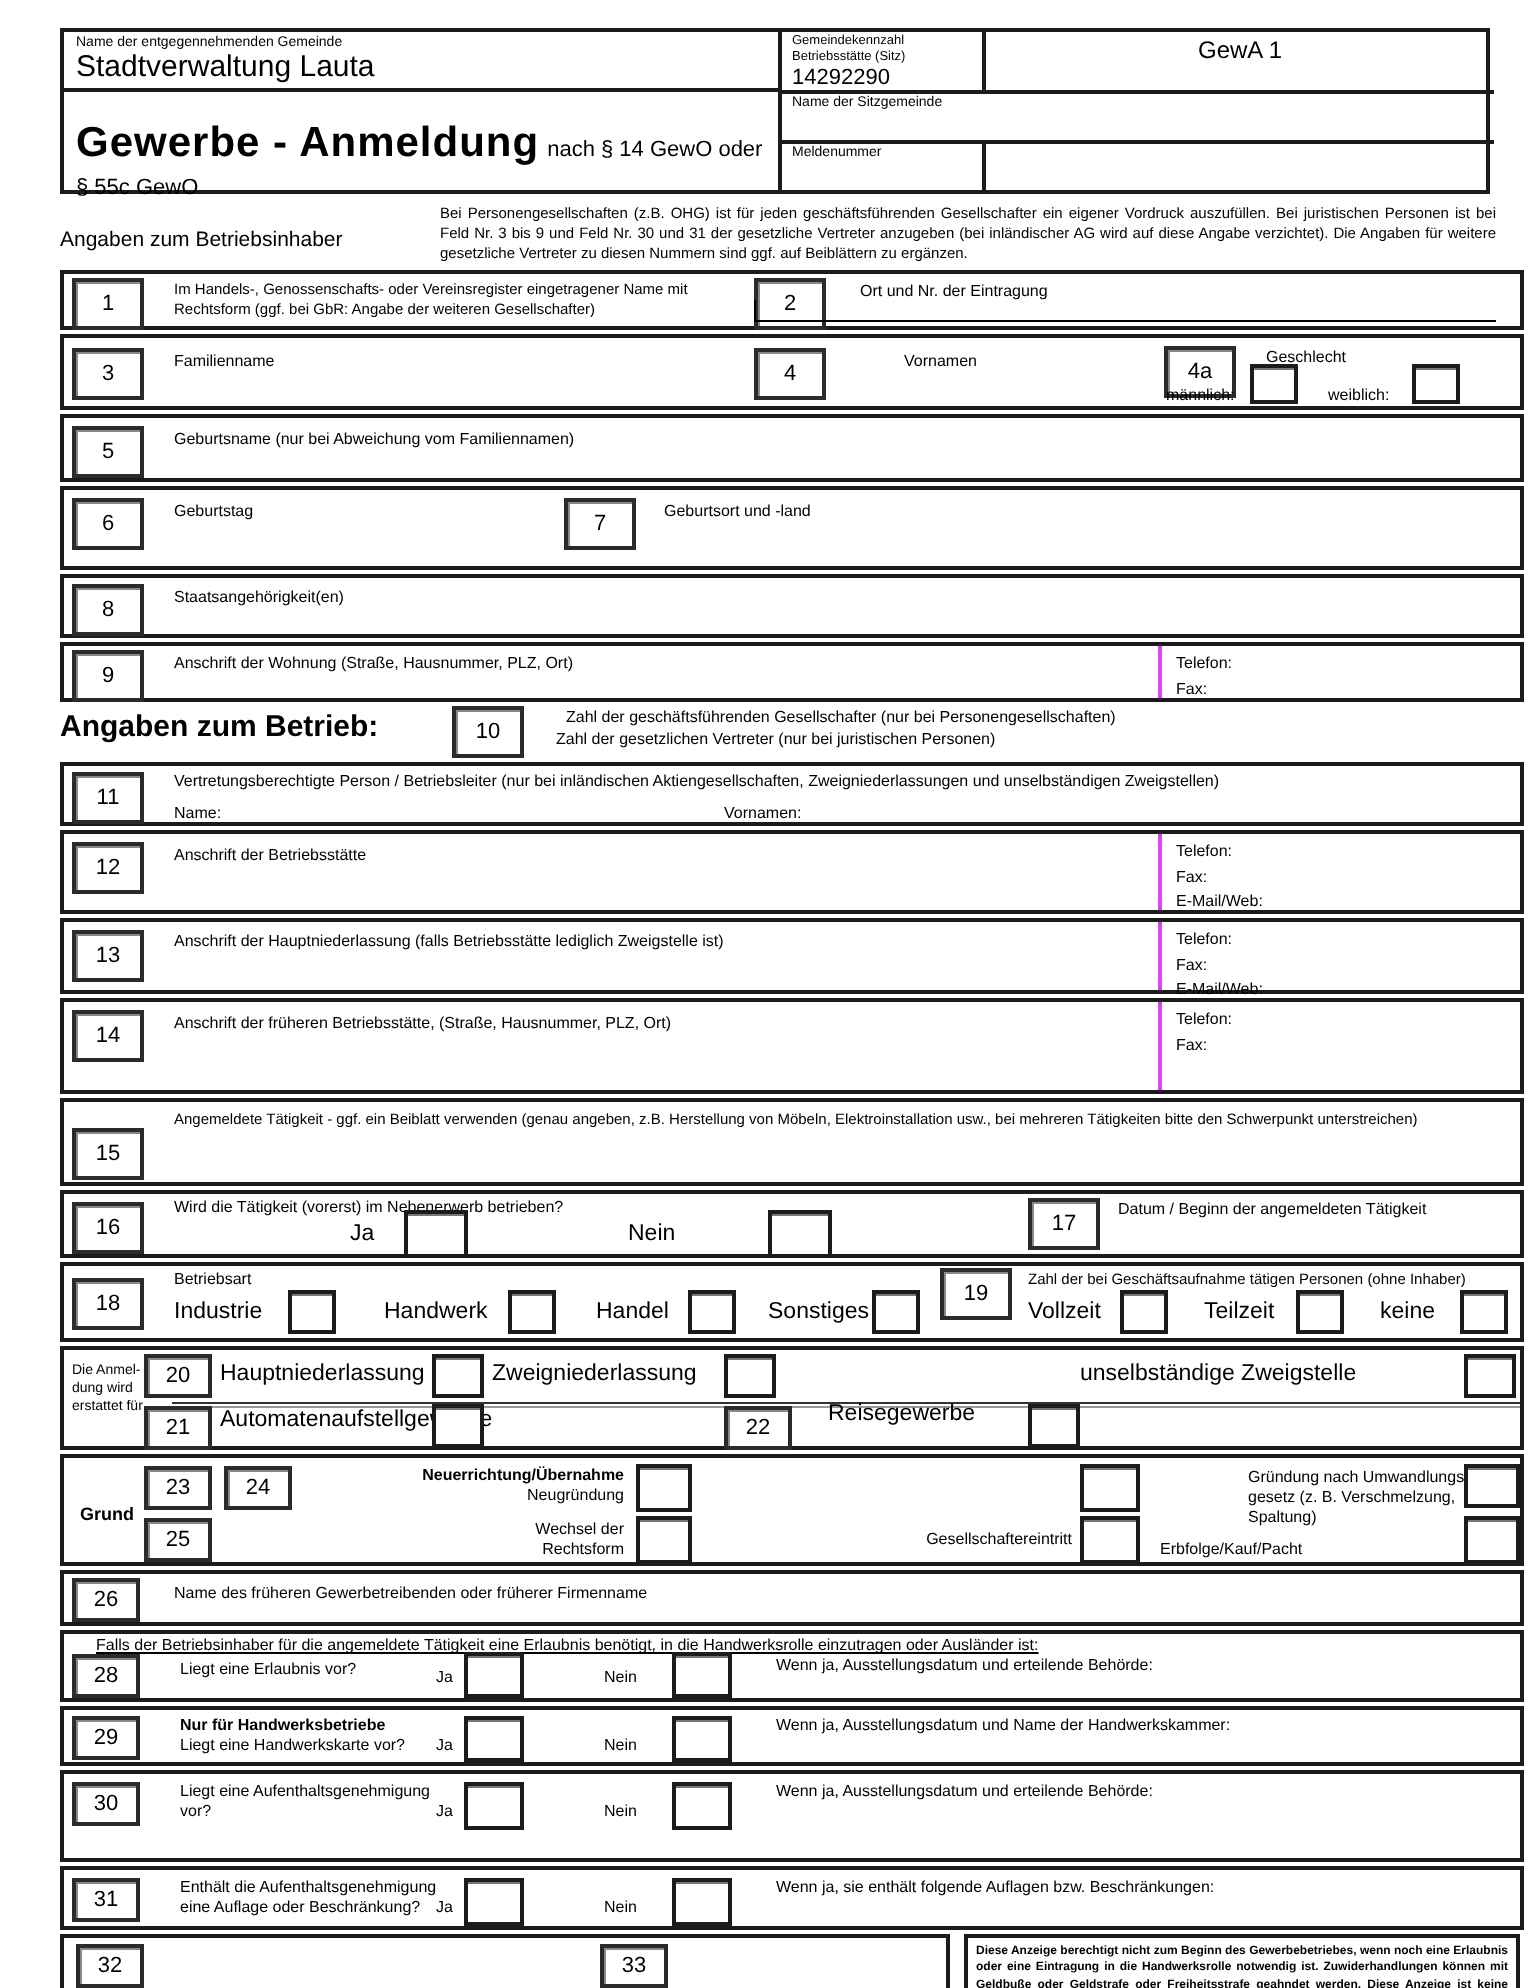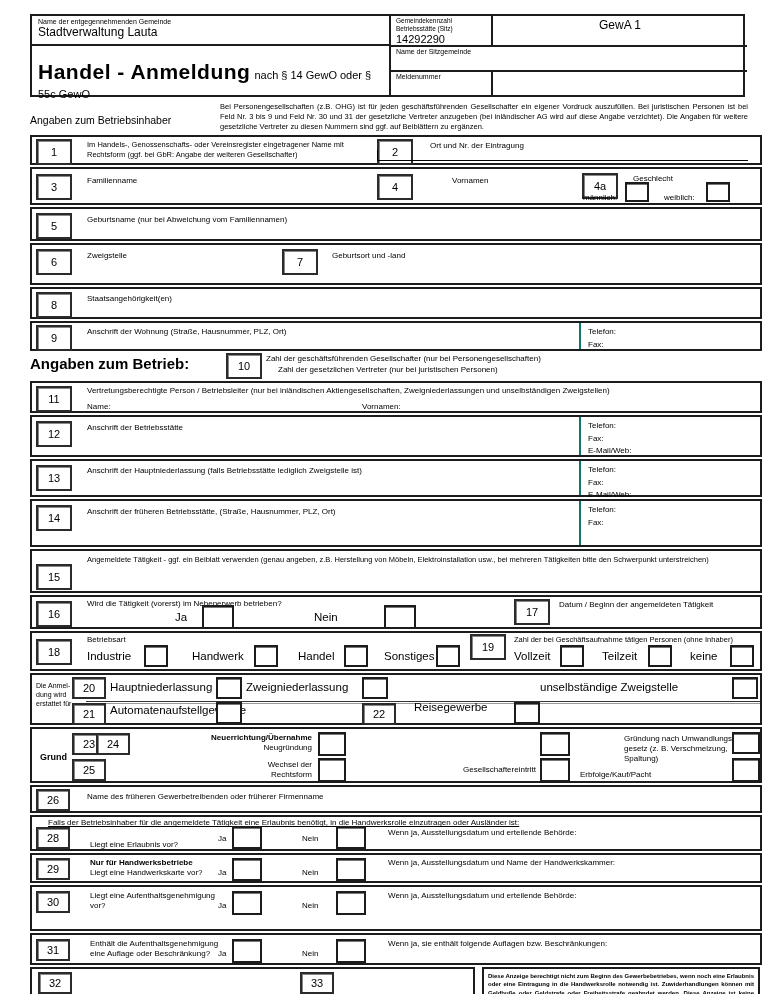--- a/index.html
+++ b/index.html
@@ -11,21 +11,21 @@
   .numbox.sm{width:34px;height:22px;}
   .cb{position:absolute;border:2px solid #1c1c1c;background:#fff;box-sizing:border-box;width:30px;height:24px;box-shadow:inset 0 1px 0 #777;}
   .lab{position:absolute;font-size:8px;line-height:1.25;}
   .lab75{font-size:7.5px;}
   .lab7{font-size:7px;}
   .opt{position:absolute;font-size:11.5px;}
   .opt13{font-size:11.5px;}
   .pre{white-space:pre-line;}
   .tar{text-align:right;}
   .bold{font-weight:bold;}
-  .rcell{position:absolute;top:0;bottom:0;left:547px;right:0;border-left:2px solid #0f766e;padding:3px 0 0 7px;font-size:8px;line-height:1.55;}
+  .rcell{position:absolute;top:0;bottom:0;left:547px;right:0;border-left:2px solid #d946ef;padding:3px 0 0 7px;font-size:8px;line-height:1.55;}
   
   .header{position:relative;width:715px;height:83px;border:2px solid #1c1c1c;box-sizing:border-box;margin-bottom:5px;}
   .h-abs{position:absolute;box-sizing:border-box;}
   .title{font-weight:bold;font-size:21px;letter-spacing:.5px;}
   .title-suffix{font-size:11px;margin-left:4px;}
   .intro{display:flex;width:732px;margin-bottom:3px;}
   .intro-label{width:190px;font-size:10.5px;padding-top:12px;}
   .intro-text{width:528px;font-size:7.5px;line-height:1.35;text-align:justify;}
   .sect{position:relative;height:26px;margin-bottom:2px;}
   .sect-title{position:absolute;left:0;top:2px;font-size:15px;font-weight:bold;}
@@ -36,24 +36,24 @@
   .bot{display:flex;gap:7px;}
 </style>
 </head>
 <body>
 
 <div class="page">
 
   <div class="header">
     <div class="h-abs" style="left:0;top:0;width:357px;height:30px;border-bottom:2px solid #1c1c1c;padding:2px 0 0 6px;">
       <div class="lab7" style="font-size:7px;">Name der entgegennehmenden Gemeinde</div>
-      <div style="font-size:12px;">Stadtverwaltung Lauta</div>
+      <div style="font-size:15px;">Stadtverwaltung Lauta</div>
     </div>
     <div class="h-abs" style="left:0;top:30px;width:357px;height:49px;padding:14px 0 0 6px;">
-      <span class="title">Handel - Anmeldung</span><span class="title-suffix">nach § 14 GewO oder § 55c GewO</span>
+      <span class="title">Gewerbe - Anmeldung</span><span class="title-suffix">nach § 14 GewO oder § 55c GewO</span>
     </div>
     <div class="h-abs" style="left:357px;top:0;width:358px;height:79px;border-left:2px solid #1c1c1c;">
       <div class="h-abs" style="left:0;top:0;width:100px;height:31px;border-bottom:2px solid #1c1c1c;padding:1px 0 0 5px;">
         <div class="lab7 pre" style="font-size:6.5px;line-height:1.25;">Gemeindekennzahl
 Betriebsstätte (Sitz)</div>
         <div style="font-size:11px;">14292290</div>
       </div>
       <div class="h-abs" style="left:100px;top:0;width:256px;height:31px;border-left:2px solid #1c1c1c;border-bottom:2px solid #1c1c1c;text-align:center;padding-top:2px;font-size:12px;">
         <span>GewA 1</span>
       </div>
@@ -93,21 +93,21 @@
     <div class="cb" style="left:674px;top:13px;width:24px;height:20px;"></div>
   </div>
 
   <div class="row w" style="height:34px;">
     <div class="numbox" style="left:4px;top:4px;">5</div>
     <div class="lab" style="left:55px;top:6px;">Geburtsname (nur bei Abweichung vom Familiennamen)</div>
   </div>
 
   <div class="row w" style="height:42px;">
     <div class="numbox" style="left:4px;top:4px;">6</div>
-    <div class="lab" style="left:55px;top:6px;">Zweigstelle</div>
+    <div class="lab" style="left:55px;top:6px;">Geburtstag</div>
     <div class="numbox" style="left:250px;top:4px;">7</div>
     <div class="lab" style="left:300px;top:6px;">Geburtsort und -land</div>
   </div>
 
   <div class="row w" style="height:32px;">
     <div class="numbox" style="left:4px;top:3px;">8</div>
     <div class="lab" style="left:55px;top:5px;">Staatsangehörigkeit(en)</div>
   </div>
 
   <div class="row w" style="height:30px;">
@@ -115,21 +115,21 @@
     <div class="lab" style="left:55px;top:4px;">Anschrift der Wohnung (Straße, Hausnummer, PLZ, Ort)</div>
     <div class="rcell">
       <div>Telefon:</div>
       <div>Fax:</div>
     </div>
   </div>
 
   <div class="sect w">
     <div class="sect-title">Angaben zum Betrieb:</div>
     <div class="numbox" style="left:196px;top:0;">10</div>
-    <div class="lab" style="left:236px;top:1px;">Zahl der geschäftsführenden Gesellschafter (nur bei Personengesellschaften)</div>
+    <div class="lab" style="left:253px;top:1px;">Zahl der geschäftsführenden Gesellschafter (nur bei Personengesellschaften)</div>
     <div class="lab" style="left:248px;top:12px;">Zahl der gesetzlichen Vertreter (nur bei juristischen Personen)</div>
   </div>
 
   <div class="row w" style="height:32px;">
     <div class="numbox" style="left:4px;top:3px;">11</div>
     <div class="lab" style="left:55px;top:3px;width:670px;">Vertretungsberechtigte Person / Betriebsleiter (nur bei inländischen Aktiengesellschaften, Zweigniederlassungen und unselbständigen Zweigstellen)</div>
     <div class="lab" style="left:55px;top:19px;">Name:</div>
     <div class="lab" style="left:330px;top:19px;">Vornamen:</div>
   </div>
 
@@ -215,21 +215,21 @@
     <div class="opt13" style="position:absolute;left:78px;top:29px;">Automatenaufstellgewerbe</div>
     <div class="cb" style="left:184px;top:27px;width:26px;height:22px;"></div>
     <div class="numbox sm" style="left:330px;top:28px;">22</div>
     <div class="opt13" style="position:absolute;left:382px;top:26px;">Reisegewerbe</div>
     <div class="cb" style="left:482px;top:27px;width:26px;height:22px;"></div>
   </div>
 
   <div class="row w" style="height:56px;">
     <div class="lab bold" style="left:8px;top:23px;font-size:9px;">Grund</div>
     <div class="numbox sm" style="left:40px;top:4px;">23</div>
-    <div class="numbox sm" style="left:64px;top:4px;">24</div>
+    <div class="numbox sm" style="left:80px;top:4px;">24</div>
     <div class="lab tar bold" style="left:128px;top:4px;width:152px;">Neuerrichtung/Übernahme</div>
     <div class="lab tar" style="left:128px;top:14px;width:152px;">Neugründung</div>
     <div class="cb" style="left:286px;top:3px;width:28px;height:24px;"></div>
     <div class="numbox sm" style="left:40px;top:30px;">25</div>
     <div class="lab tar pre" style="left:208px;top:31px;width:72px;">Wechsel der
 Rechtsform</div>
     <div class="cb" style="left:286px;top:29px;width:28px;height:24px;"></div>
     <div class="cb" style="left:508px;top:3px;width:30px;height:24px;"></div>
     <div class="lab tar" style="left:386px;top:36px;width:118px;">Gesellschaftereintritt</div>
     <div class="cb" style="left:508px;top:29px;width:30px;height:24px;"></div>
@@ -242,21 +242,21 @@
   </div>
 
   <div class="row w" style="height:28px;">
     <div class="numbox sm" style="left:4px;top:2px;">26</div>
     <div class="lab" style="left:55px;top:5px;">Name des früheren Gewerbetreibenden oder früherer Firmenname</div>
   </div>
 
   <div class="row w" style="height:36px;">
     <div class="lab" style="left:16px;top:1px;text-decoration:underline;text-align:center;">Falls der Betriebsinhaber für die angemeldete Tätigkeit eine Erlaubnis benötigt, in die Handwerksrolle einzutragen oder Ausländer ist:</div>
     <div class="numbox sm" style="left:4px;top:10px;">28</div>
-    <div class="lab" style="left:58px;top:23px;">Liegt eine Erlaubnis vor?</div>
+    <div class="lab" style="left:58px;top:13px;">Liegt eine Erlaubnis vor?</div>
     <div class="lab" style="left:186px;top:17px;">Ja</div>
     <div class="cb" style="left:200px;top:9px;width:30px;height:23px;"></div>
     <div class="lab" style="left:270px;top:17px;">Nein</div>
     <div class="cb" style="left:304px;top:9px;width:30px;height:23px;"></div>
     <div class="lab" style="left:356px;top:11px;">Wenn ja, Ausstellungsdatum und erteilende Behörde:</div>
   </div>
 
   <div class="row w" style="height:30px;">
     <div class="numbox sm" style="left:4px;top:3px;">29</div>
     <div class="lab bold" style="left:58px;top:3px;">Nur für Handwerksbetriebe</div>

